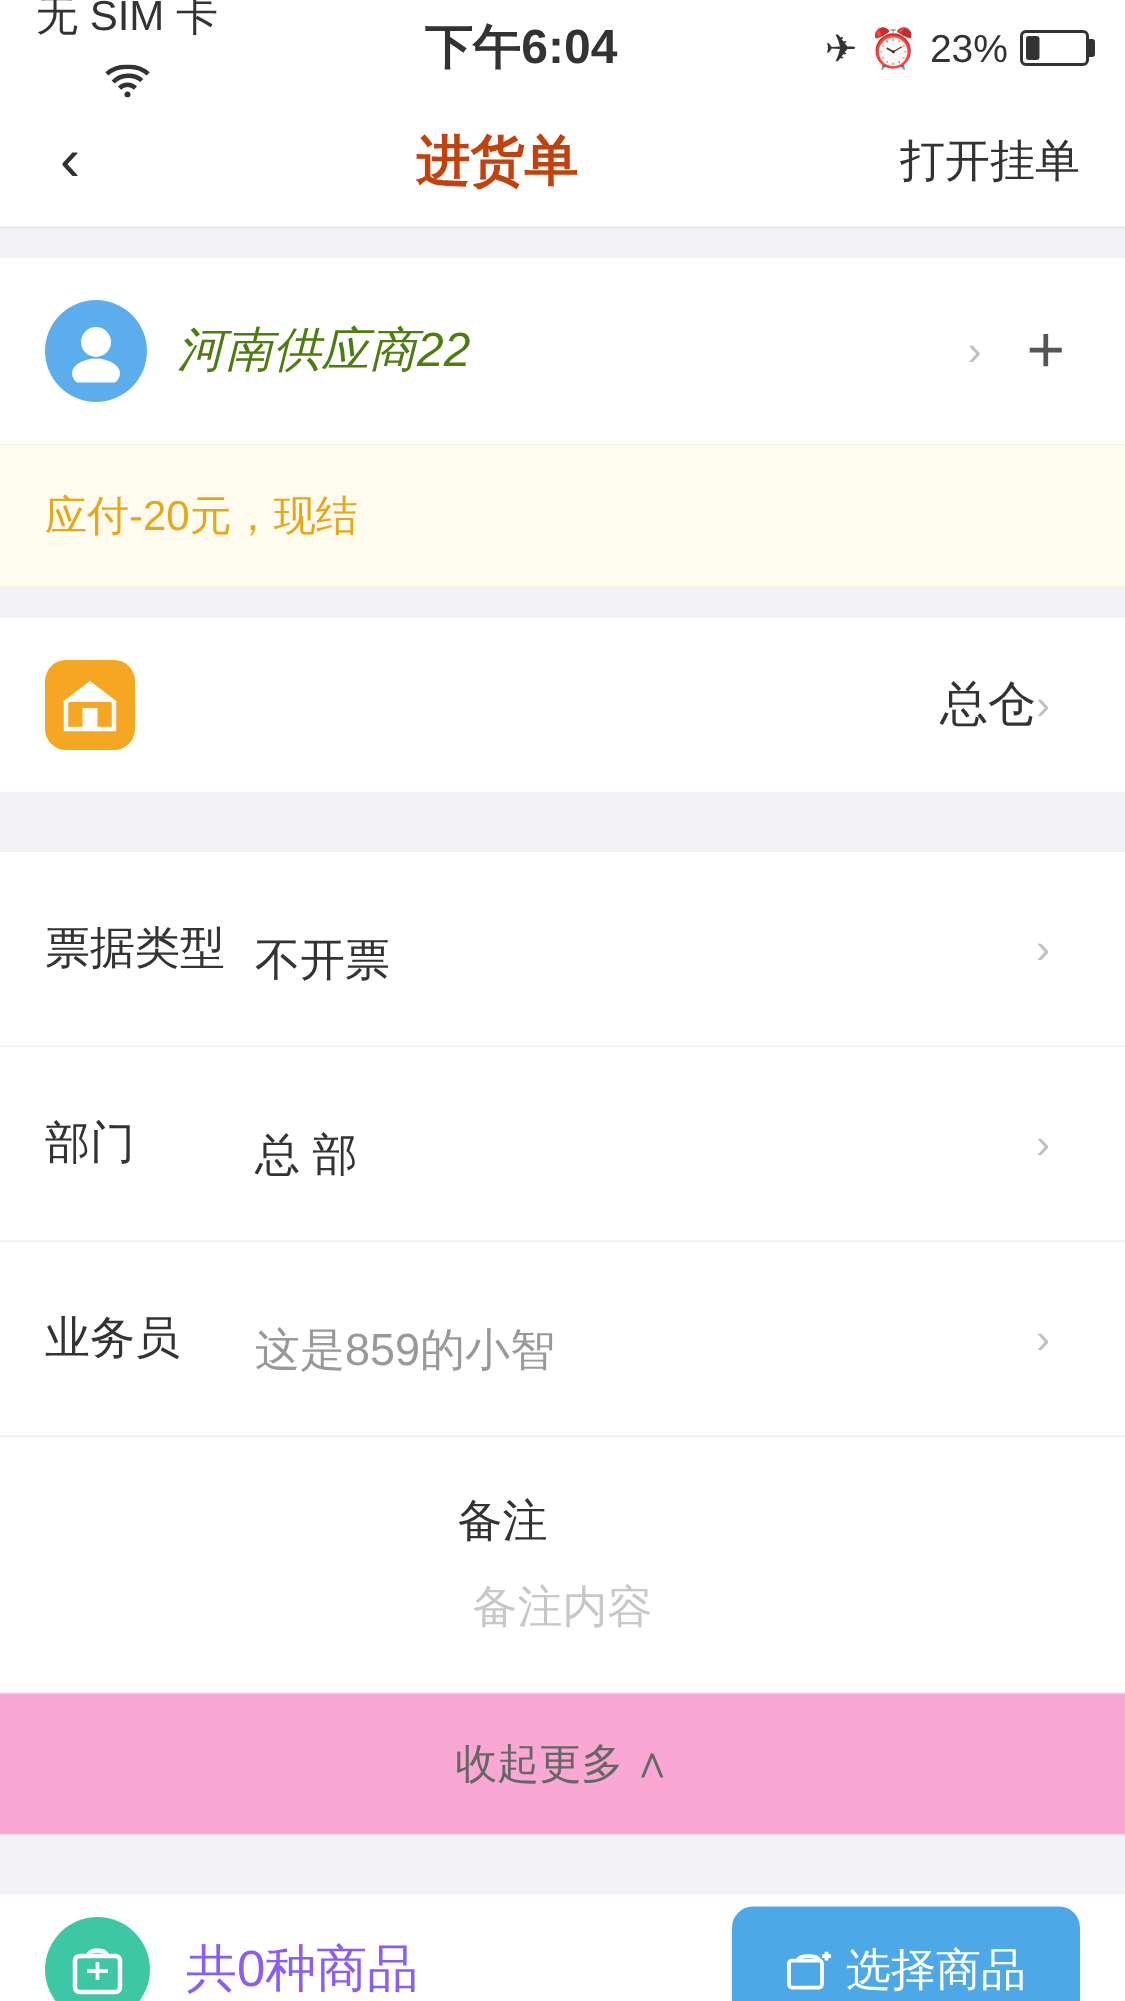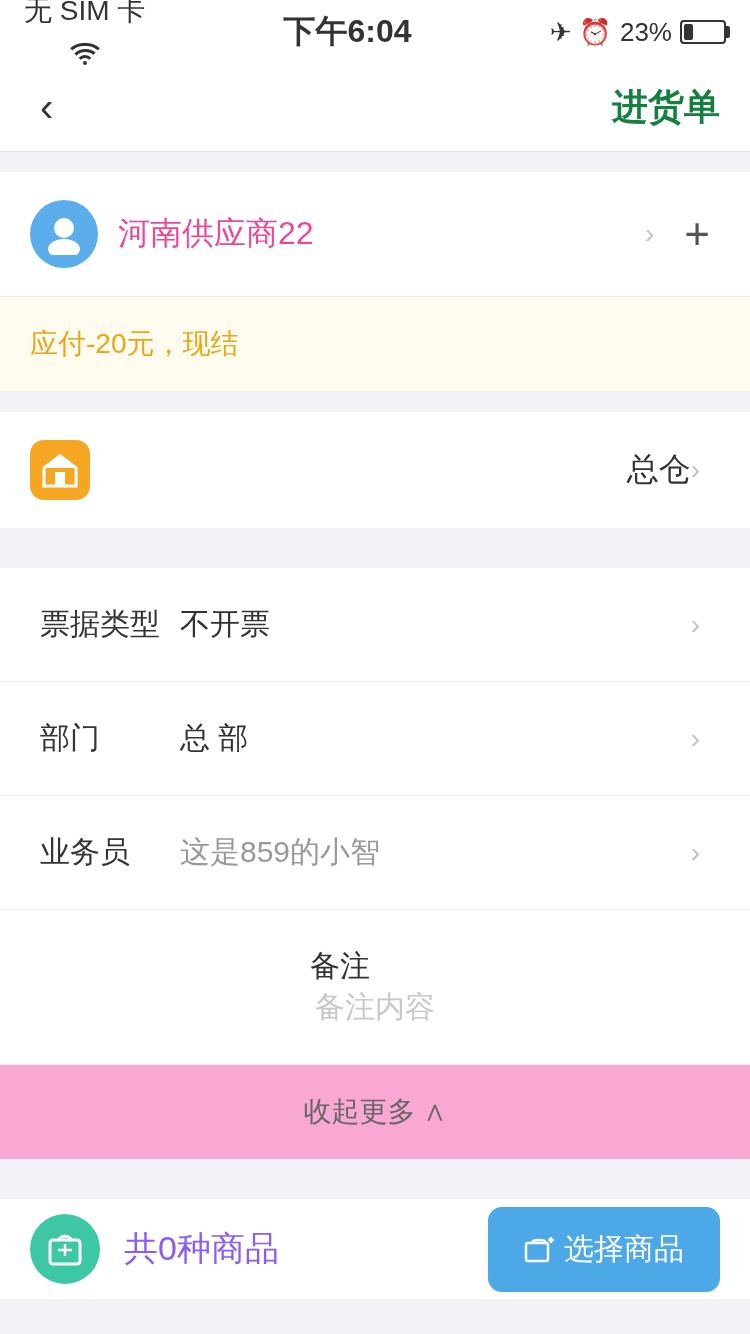--- a/index.html
+++ b/index.html
@@ -59,21 +59,21 @@
     }
     .nav-back {
       font-size: 40px;
       color: #333;
       cursor: pointer;
       padding: 10px;
     }
     .nav-title {
       font-size: 36px;
       font-weight: 600;
-      color: #15803d;
+      color: #c2410c;
     }
     .nav-action {
       font-size: 30px;
       color: #333;
       cursor: pointer;
     }
 
     
     .section-gap {
       height: 20px;
@@ -98,21 +98,22 @@
       width: 68px; height: 68px;
       background: #5badec;
       border-radius: 50%;
       display: flex; align-items: center; justify-content: center;
       margin-right: 20px;
       flex-shrink: 0;
     }
     .supplier-name {
       flex: 1;
       font-size: 32px;
-      color: #ec4899;
+      color: #4d7c0f;
+      font-style: italic;
     }
     .chevron-right {
       font-size: 28px;
       color: #c0c0c0;
       margin-right: 20px;
     }
     .add-btn {
       font-size: 44px;
       color: #555;
       cursor: pointer;
@@ -164,26 +165,26 @@
     }
     .form-row:last-child {
       border-bottom: none;
       flex-direction: column;
     }
     .form-label {
       font-size: 30px;
       color: #333;
       width: 140px;
       flex-shrink: 0;
-      margin-left: 10px;
     }
     .form-value {
       flex: 1;
       font-size: 30px;
       color: #333;
+      margin-top: 16px;
     }
     .form-value.placeholder {
       color: #c8c8c8;
     }
     .form-value.disabled {
       color: #999;
     }
 
     
     .collapse-row {
@@ -262,20 +263,21 @@
     <span>23%</span>
     <span class="battery-icon">
       <span class="battery-fill"></span>
     </span>
   </div>
 </div>
 
 <div class="nav-bar">
   <span class="nav-back">‹</span>
   <span class="nav-title">进货单</span>
+  <span class="nav-action">打开挂单</span>
 </div>
 
 <div class="section-gap"></div>
 
 <div class="card-section">
   <div class="supplier-row">
     <div class="supplier-avatar">
       <svg width="42" height="42" viewBox="0 0 42 42">
         <circle cx="21" cy="15" r="10" fill="#fff"></circle>
         <ellipse cx="21" cy="36" rx="16" ry="10" fill="#fff"></ellipse>

